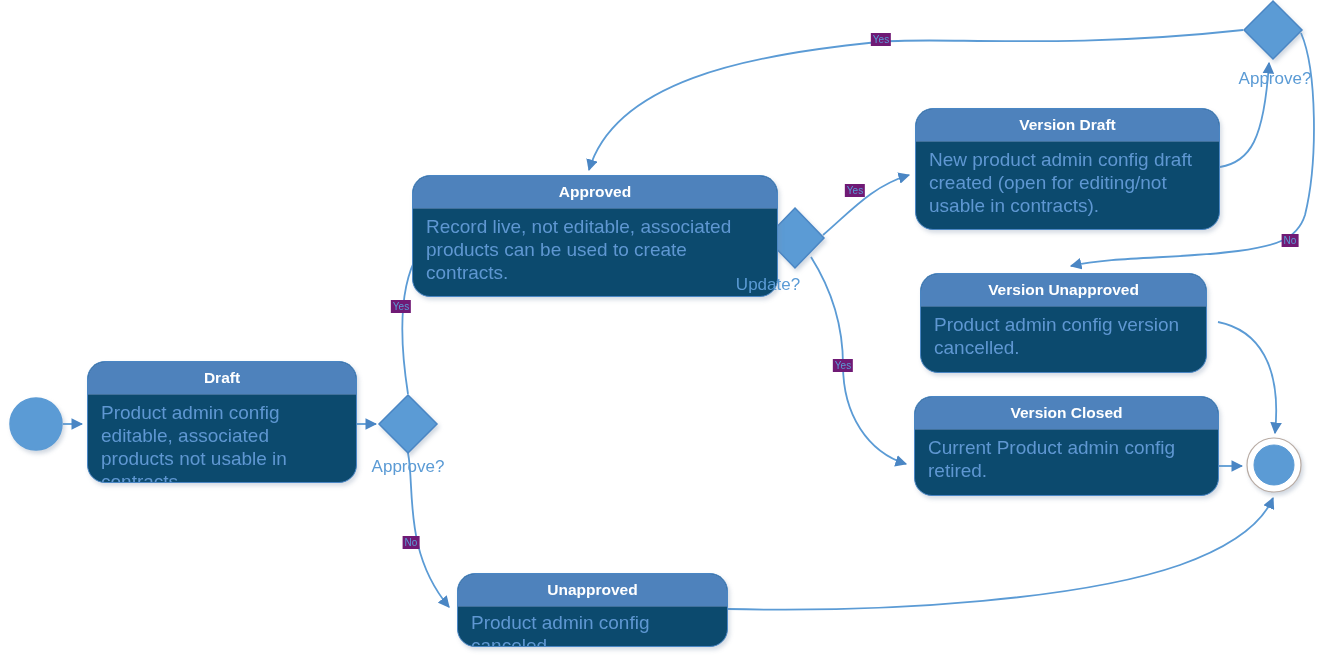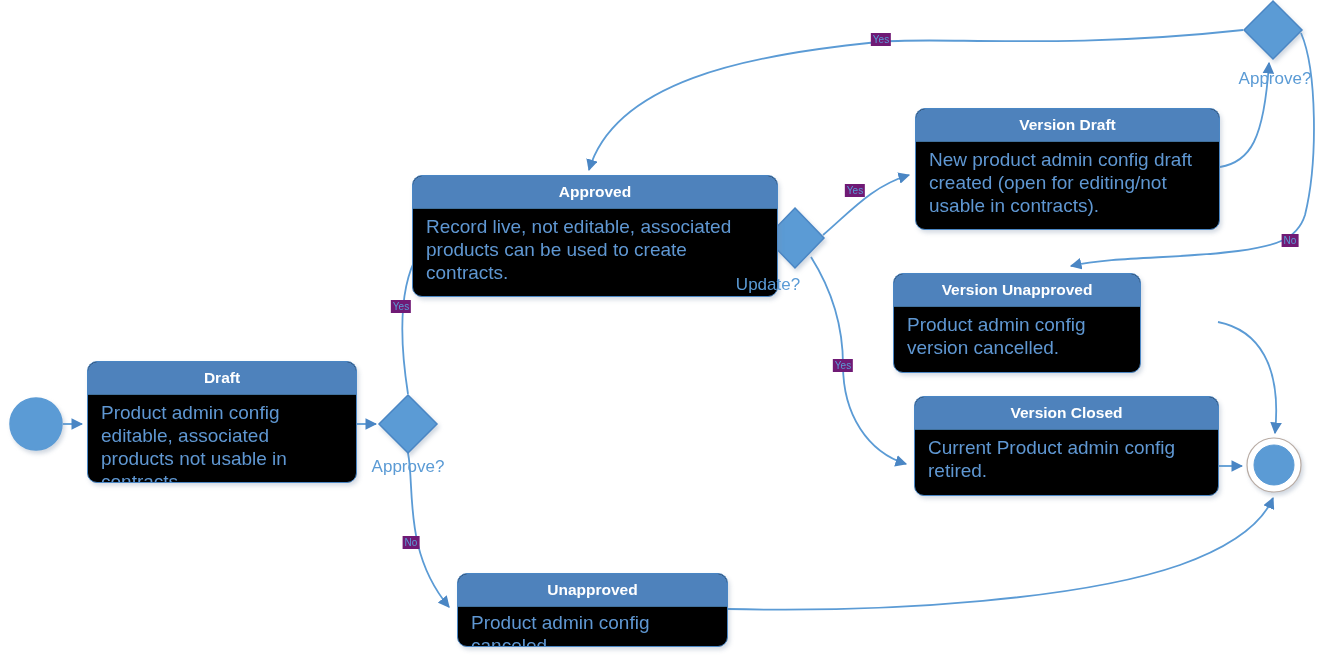--- a/index.html
+++ b/index.html
@@ -4,21 +4,21 @@
 <style>
   html,body{margin:0;padding:0;background:#ffffff;}
   .canvas{
     position:relative;width:1328px;height:657px;background:#ffffff;overflow:hidden;
     font-family:"Liberation Sans", sans-serif;
   }
   svg.wires{position:absolute;left:0;top:0;width:1328px;height:657px;}
   .wire{fill:none;stroke:#5b9bd5;stroke-width:1.8;}
   .shapes{filter:drop-shadow(2px 3px 2px rgba(120,140,165,0.35));}
   .state{
-    position:absolute;background:#000000;border:1.6px solid #4a86c4;border-radius:10px;
+    position:absolute;background:#0c4a6e;border:1.6px solid #4a86c4;border-radius:18px;
     box-shadow:2px 3px 4px rgba(120,140,165,0.30);overflow:hidden;box-sizing:border-box;
   }
   .state-header{
     background:#4e82bc;border-bottom:1.6px solid #41719c;color:#ffffff;
     font-weight:bold;font-size:15.5px;text-align:center;line-height:32px;height:32px;
   }
   .state-body{
     color:#5f97d2;font-size:19px;line-height:23px;padding:6px 13px;
   }
   .decision-label{
@@ -73,21 +73,21 @@
   <div class="state" style="left:412px;top:175px;width:366px;height:122px">
     <div class="state-header">Approved</div>
     <div class="state-body">Record live, not editable, associated products can be used to create contracts.</div>
   </div>
 
   <div class="state" style="left:915px;top:108px;width:305px;height:122px">
     <div class="state-header">Version Draft</div>
     <div class="state-body">New product admin config draft created (open for editing/not usable in contracts).</div>
   </div>
 
-  <div class="state" style="left:893px;top:273px;width:248px;height:100px">
+  <div class="state" style="left:920px;top:273px;width:287px;height:100px">
     <div class="state-header">Version Unapproved</div>
     <div class="state-body">Product admin config version cancelled.</div>
   </div>
 
   <div class="state" style="left:914px;top:396px;width:305px;height:100px">
     <div class="state-header">Version Closed</div>
     <div class="state-body">Current Product admin config retired.</div>
   </div>
 
   <div class="state" style="left:457px;top:573px;width:271px;height:74px">

